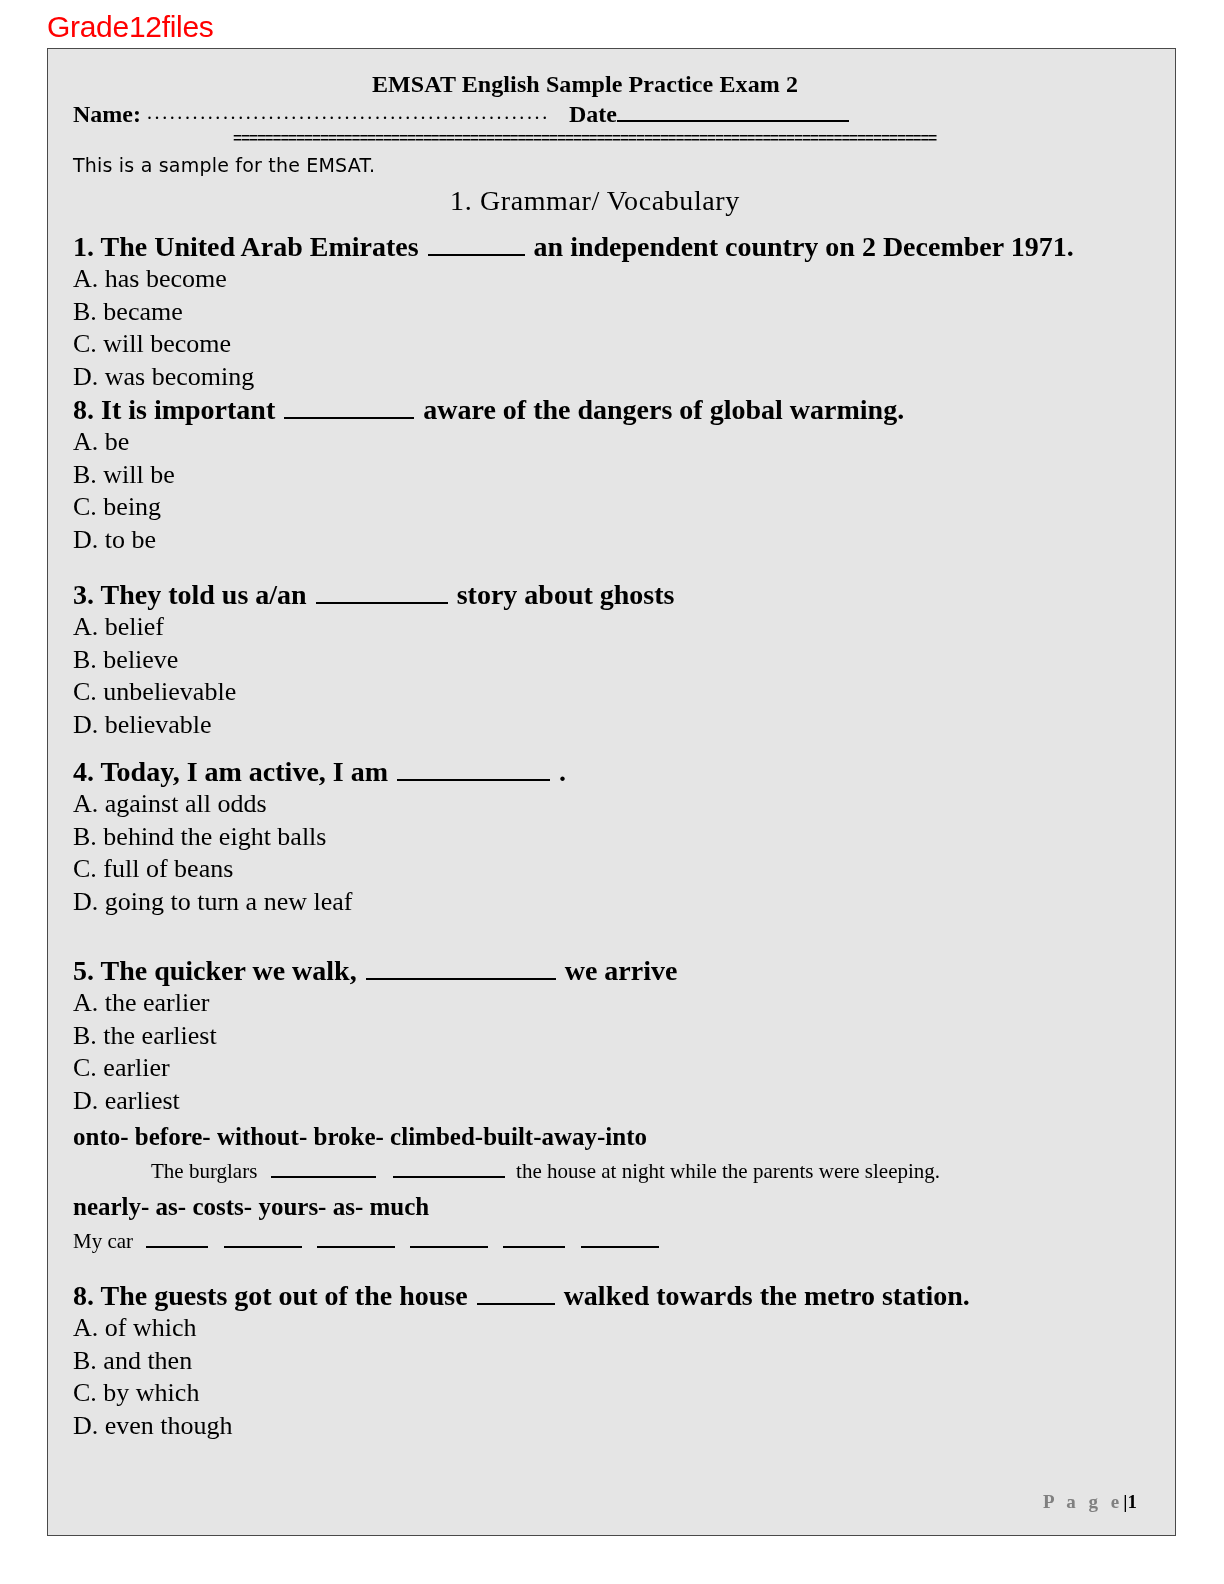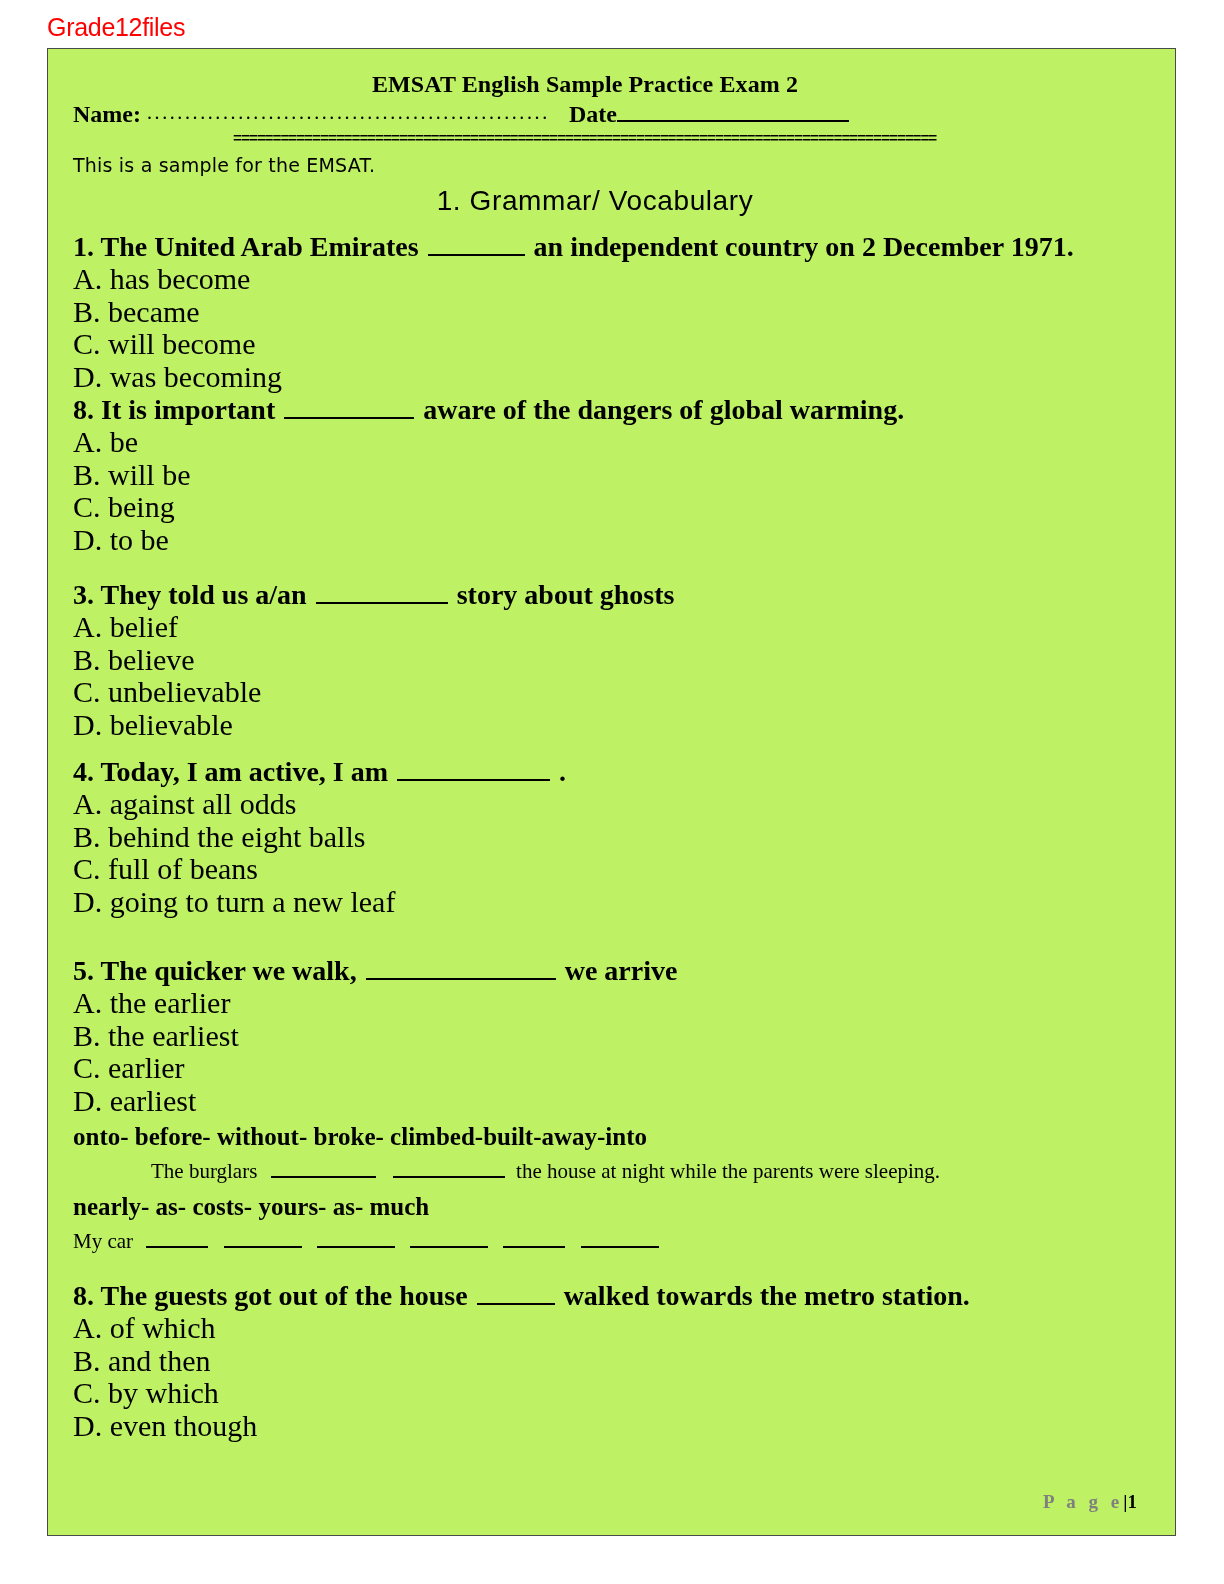--- a/index.html
+++ b/index.html
@@ -17,36 +17,36 @@
     color: #000000;
     overflow: hidden;
   }
 
   
   .watermark {
     position: absolute;
     left: 47px;
     top: 12px;
     font-family: "Liberation Sans", sans-serif;
-    font-size: 25px;
+    font-size: 30px;
     line-height: 30px;
     color: #ff0000;
     letter-spacing: -0.3px;
     white-space: nowrap;
   }
 
   
   .page-frame {
     position: absolute;
     left: 47px;
     top: 48px;
     width: 1129px;
     height: 1488px;
     border: 1.5px solid #4a4a4a;
-    background: #bef264;
+    background: #e5e5e5;
     padding: 14px 28px 9px 25px;
   }
 
   
   .doc-title {
     text-align: center;
     font-size: 24px;
     font-weight: bold;
     letter-spacing: 0.1px;
     margin: 8px 0 0 0;
@@ -96,39 +96,39 @@
 
   .intro-line {
     font-family: "DejaVu Sans", "Liberation Sans", sans-serif;
     font-size: 19px;
     line-height: 26px;
     margin: 4px 0 0 0;
     letter-spacing: 0.2px;
   }
 
   .section-heading {
-    font-family: Liberation Sans, sans-serif;
+    font-family: Liberation Serif, serif;
     font-size: 28px;
     line-height: 38px;
     text-align: center;
     margin: 4px 0 10px 0;
     padding-right: 30px;
     letter-spacing: 0.6px;
   }
 
   
   .q-block { margin-bottom: 0px; }
   .q-stem {
     font-size: 28px;
     font-weight: bold;
     line-height: 33px;
     white-space: nowrap;
   }
   .q-option {
-    font-size: 30px;
+    font-size: 26px;
     font-weight: normal;
     line-height: 32.5px;
     white-space: nowrap;
   }
   .blank {
     display: inline-block;
     border-bottom: 2px solid #000;
     height: 17px;
     vertical-align: baseline;
     margin: 0 2px;

